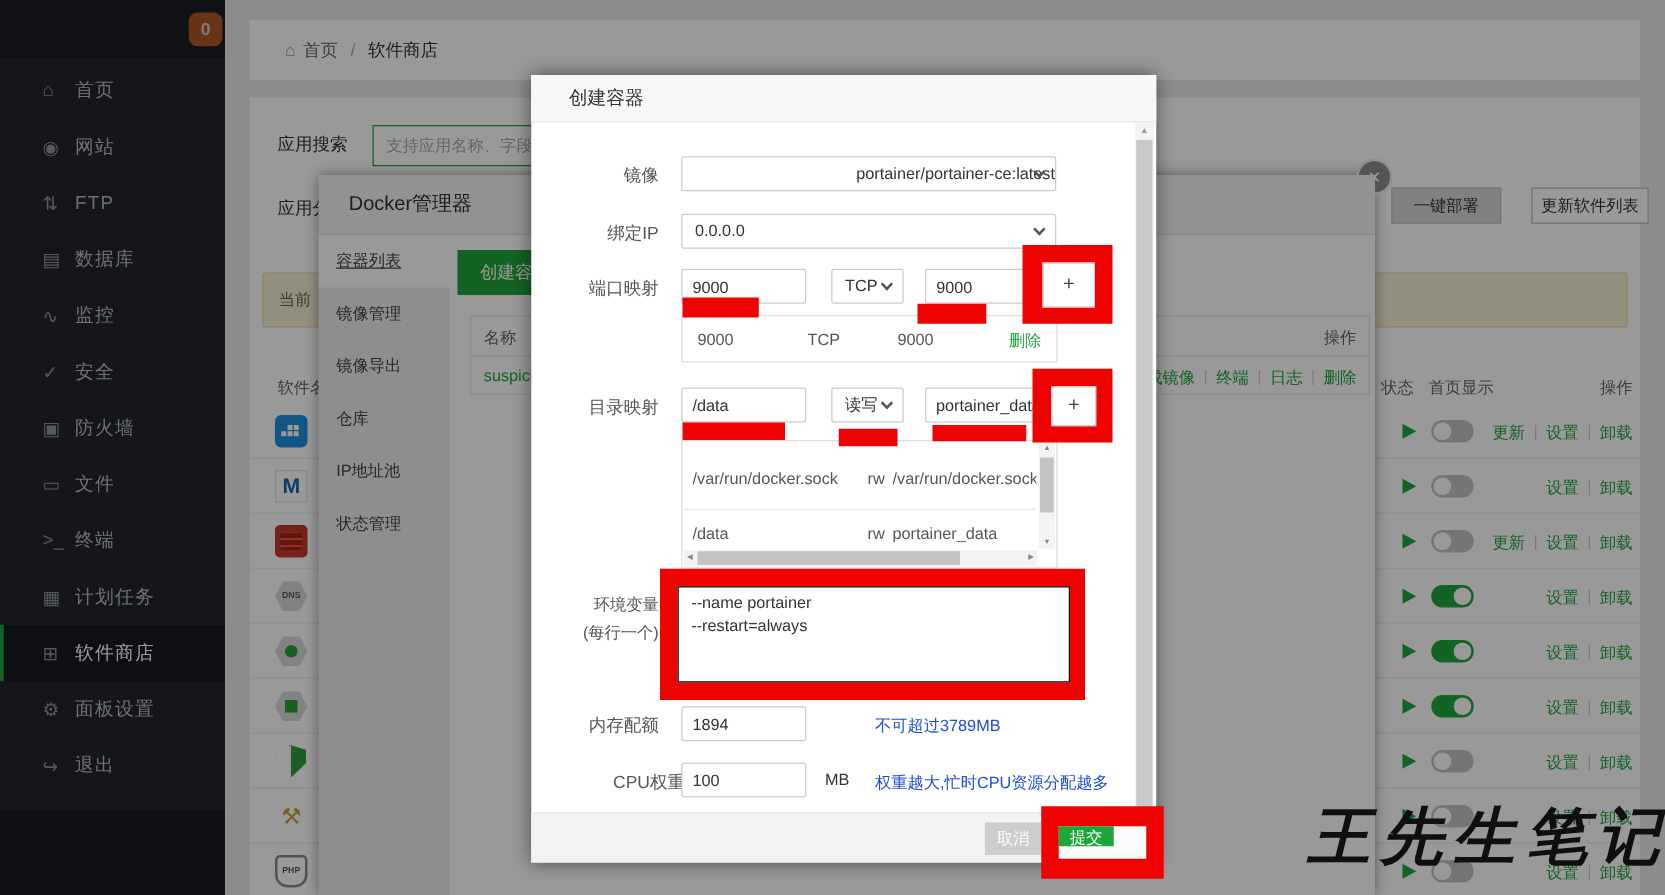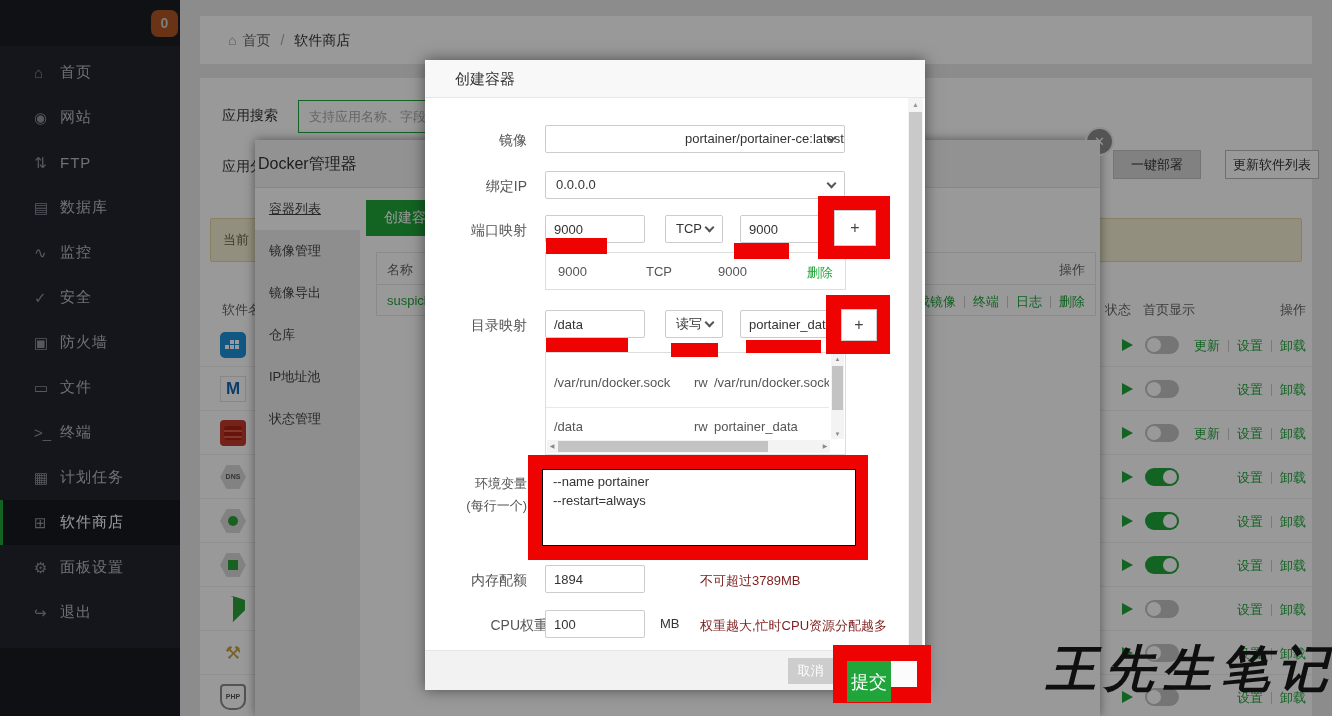--- a/index.html
+++ b/index.html
@@ -75,21 +75,21 @@
   .icon-tools { color:#c9a23f; font-size:18px; text-align:center; line-height:26px; }
   .icon-php { background:#fff; border:2px solid #8a8a8a; border-radius:4px 4px 10px 10px; color:#555;
     font-size:7px; font-weight:bold; text-align:center; line-height:22px; }
 
   
   #docker-panel { position:absolute; left:255px; top:140px; width:845px; height:576px; background:#fff;
     z-index:2; box-shadow:0 0 10px rgba(0,0,0,.45); }
   #dp-close { position:absolute; right:-14px; top:-13px; width:29px; height:29px; border-radius:50%;
     background:#8d8d8d; border:2px solid #ededed; color:#fff; font-size:13px; text-align:center; line-height:25px; cursor:pointer; }
   #dp-title { position:absolute; left:0; top:0; width:100%; height:48px; background:#f3f3f3; border-bottom:1px solid #e2e2e2;
-    font-size:16px; color:#333; line-height:48px; padding-left:3px; }
+    font-size:16px; color:#333; line-height:48px; padding-left:24px; }
   #dp-tabs { position:absolute; left:0; top:48px; width:105px; bottom:0; background:#ededed; }
   .dp-tab { height:42px; line-height:42px; padding-left:14px; font-size:13px; color:#444; cursor:pointer; }
   .dp-tab.active { background:#fff;text-decoration:underline; }
   #dp-create { position:absolute; left:111px; top:60px; width:92px; height:36px; background:#20a53a; color:#fff;
     border:none; font-size:14px; cursor:pointer; }
   #dp-table { position:absolute; left:121px; top:112px; width:720px; height:64px; border:1px solid #e8e8e8; font-size:13px; }
   #dp-table .dpt-head { position:relative; height:32px; border-bottom:1px solid #e8e8e8; color:#666; }
   #dp-table .dpt-row { position:relative; height:31px; }
   #dp-table .cell-l { position:absolute; left:10px; top:8px; }
   #dp-table .cell-r { position:absolute; right:10px; top:8px; display:flex; align-items:center; }
@@ -105,21 +105,21 @@
   #m-title { position:absolute; left:30px; top:0; line-height:38px; font-size:15px; color:#333; }
   .m-label { position:absolute; width:102px; text-align:right; font-size:14px; color:#555; }
   .m-select { position:absolute; height:28px; border:1px solid #ccc; border-radius:2px; background:#fff;
     font-size:13px; color:#333; line-height:26px; padding-left:10px; cursor:pointer; }
   .chev { position:absolute; right:9px; top:8px; width:7px; height:7px; border-right:2px solid #555;
     border-bottom:2px solid #555; transform:rotate(45deg); }
   .inp { position:absolute; height:28px; border:1px solid #ccc; border-radius:2px; font-size:13px; color:#333;
     padding:0 8px; outline:none; background:#fff; }
   .list-box { position:absolute; border:1px solid #ddd; font-size:13px; color:#555; overflow:hidden; }
   .lb-cell { position:absolute; white-space:nowrap; overflow:hidden; }
-  .m-hint { position:absolute; font-size:13px; color:#7f1d1d; }
+  .m-hint { position:absolute; font-size:13px; color:#1d4ed8; }
   .m-unit { position:absolute; font-size:13px; color:#333;margin-top:44px; }
   #m-footer { position:absolute; left:0; top:590px; width:100%; height:40px; background:#f2f2f2; border-top:1px solid #e6e6e6; }
   #btn-cancel { position:absolute; left:363px; top:598px; width:45px; height:26px; background:#cdcdcd; color:#fdfdfd;
     border:none; font-size:13px; cursor:pointer; }
   
   #m-scroll { position:absolute; left:483px; top:38px; width:15px; height:552px; background:#f4f4f4; }
   #m-scroll .arrow { position:absolute; left:0; width:15px; text-align:center; font-size:7px; color:#999; }
   #m-scroll .thumb { position:absolute; left:1px; top:14px; width:13px; height:536px; background:#c9c9c9; }
   
   .v-scroll { position:absolute; right:1px; top:1px; bottom:15px; width:13px; background:#f3f3f3; }
@@ -131,22 +131,22 @@
 
   
   #annotations { position:absolute; inset:0; z-index:5; pointer-events:none; }
   .ann-red { position:absolute; background:#ee0202; }
   .ann-white { position:absolute; background:#fff; border:1px solid #ccc; font-size:16px; color:#444;
     text-align:center; }
   #ann-env-inner { position:absolute; left:14px; top:14px; width:314px; height:77px; background:#fff;
     border:1px solid #000000; text-align:left; }
   .env-line { font-size:13px; color:#333; padding:4px 10px 0 10px; white-space:pre; }
   #ann-sub-white { position:absolute; left:14px; top:16px; width:70px; height:26px; background:#fcfcfc; }
-  #btn-submit { position:absolute; left:14px; top:16px; width:44px; height:41px; background:#20a53a; color:#fff;
-    border:none; font-size:18px; cursor:pointer; pointer-events:auto; }
+  #btn-submit { position:absolute; left:14px; top:16px; width:44px; height:16px; background:#20a53a; color:#fff;
+    border:none; font-size:13px; cursor:pointer; pointer-events:auto; }
 
   
   #watermark { position:absolute; left:1046px; top:636px; z-index:6; font-family:"DejaVu Serif",serif;
     font-style:italic; font-weight:bold; font-size:50px; letter-spacing:8px; color:#0f0f0f; white-space:nowrap; }
 </style>
 </head>
 <body>
 
 <div id="screen">
 

